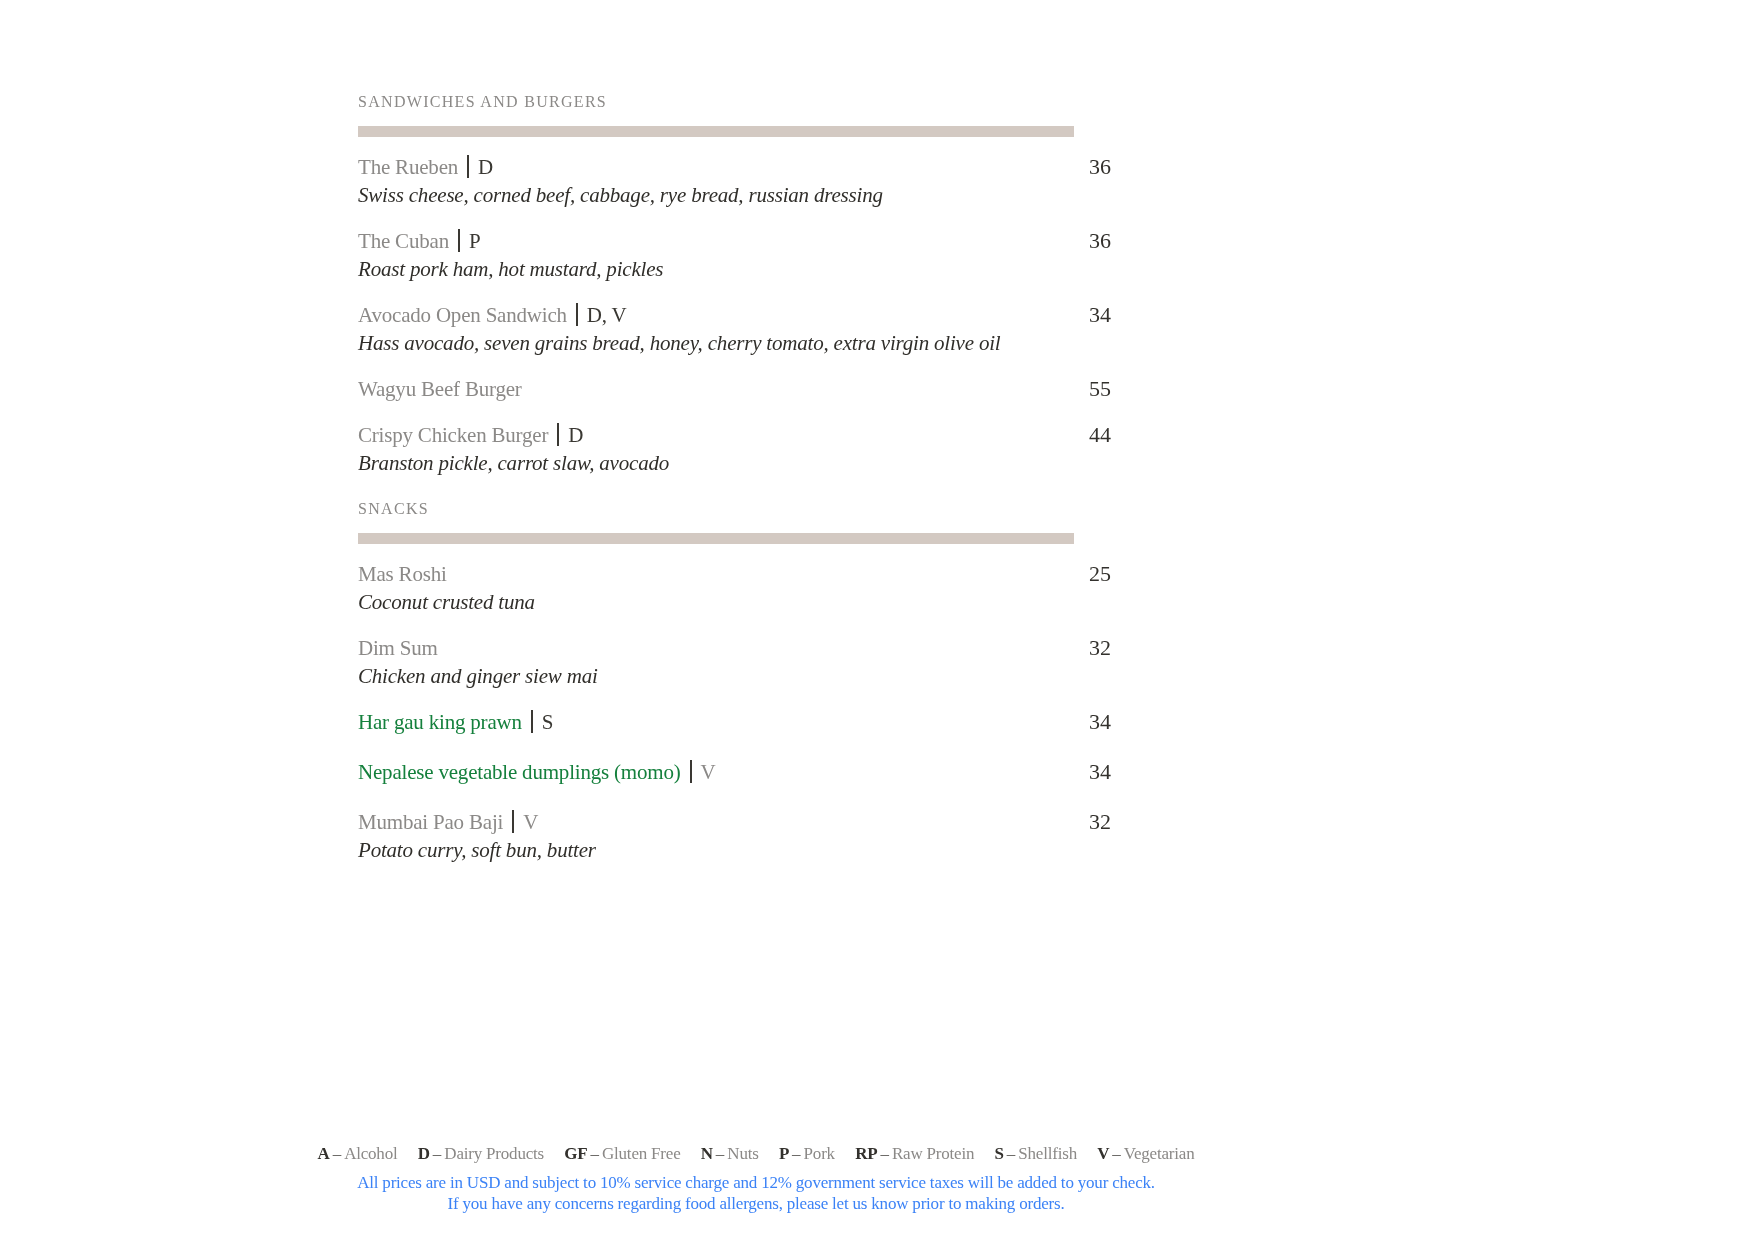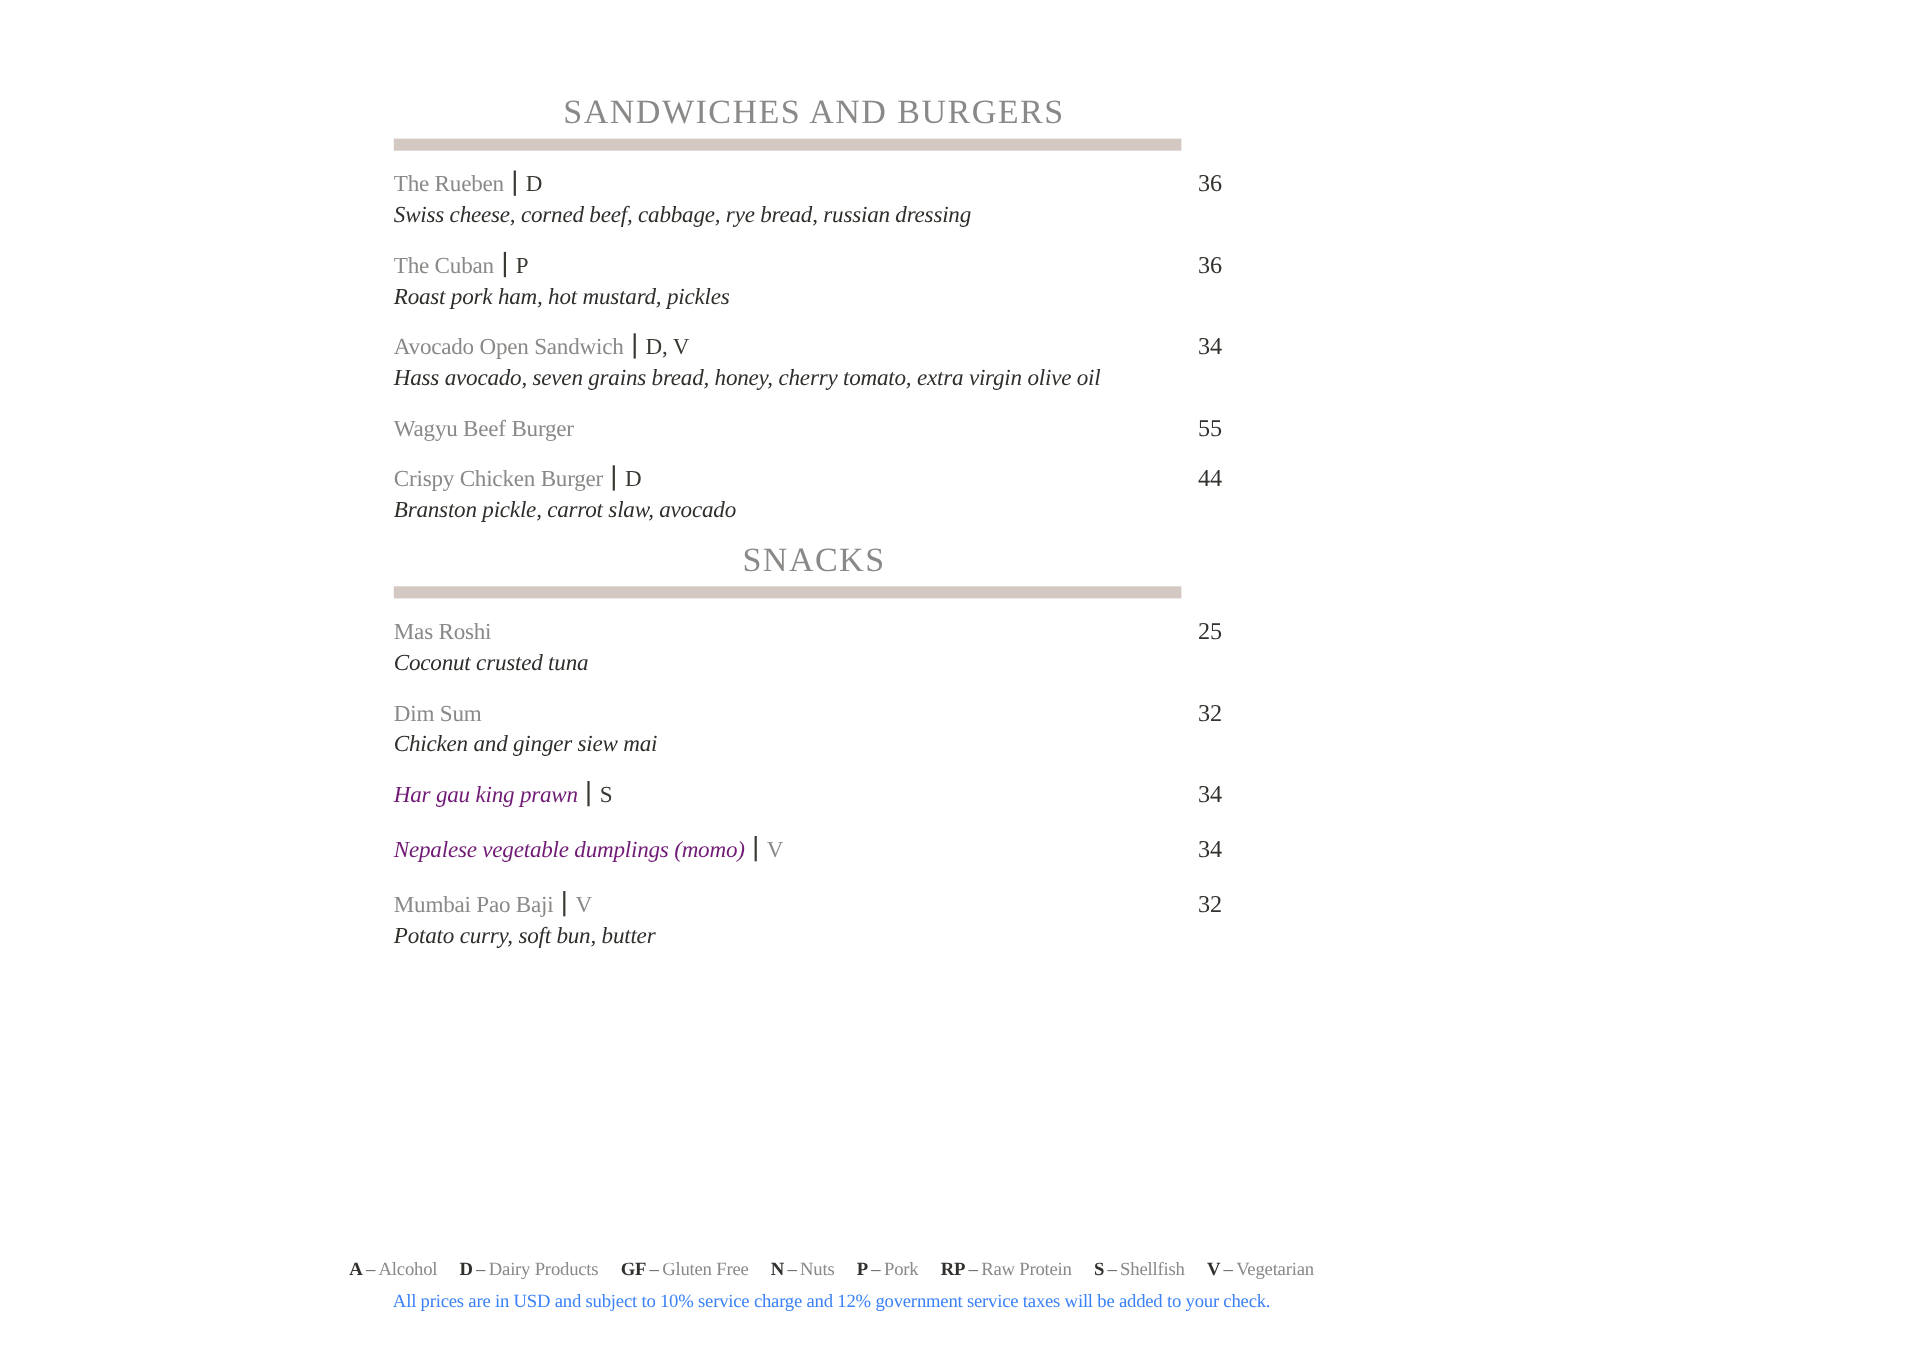--- a/index.html
+++ b/index.html
@@ -12,27 +12,26 @@
     color: #33312d;
     overflow: hidden;
   }
   .content {
     position: absolute;
     left: 358px;
     top: 88px;
     width: 764px;
   }
   .section-title {
-    font-size: 31px;
+    font-size: 16px;
     line-height: 28px;
     font-weight: 400;
     color: #8b8987;
     letter-spacing: 1.3px;
     margin: 0 0 10px 0;
-    text-align: center;
   }
   .divider {
     width: 716px;
     height: 11px;
     background: #d3c9c2;
     margin: 0 0 16px 0;
   }
   .section.snacks { margin-top: 12px; }
   .item {
     display: flex;
@@ -41,21 +40,21 @@
   }
   .item.no-desc { margin-bottom: 22px; }
   .item-main { flex: 1; min-width: 0; }
   .item-name-line {
     font-size: 21px;
     line-height: 28px;
     letter-spacing: -0.2px;
     color: #8b8987;
     white-space: nowrap;
   }
-  .item-name-line .name-dark { color: #701a75; font-style: italic; }
+  .item-name-line .name-dark { color: #15803d; }
   .sep {
     display: inline-block;
     width: 2px;
     height: 23px;
     background: #3a3833;
     vertical-align: -4px;
     margin: 0 9px;
   }
   .codes { color: #3a3833; }
   .codes.muted { color: #8b8987; }
@@ -197,14 +196,15 @@
       <span class="legend-entry"><span class="legend-code">A</span><span class="legend-dash">–</span><span class="legend-label">Alcohol</span></span>
       <span class="legend-entry"><span class="legend-code">D</span><span class="legend-dash">–</span><span class="legend-label">Dairy Products</span></span>
       <span class="legend-entry"><span class="legend-code">GF</span><span class="legend-dash">–</span><span class="legend-label">Gluten Free</span></span>
       <span class="legend-entry"><span class="legend-code">N</span><span class="legend-dash">–</span><span class="legend-label">Nuts</span></span>
       <span class="legend-entry"><span class="legend-code">P</span><span class="legend-dash">–</span><span class="legend-label">Pork</span></span>
       <span class="legend-entry"><span class="legend-code">RP</span><span class="legend-dash">–</span><span class="legend-label">Raw Protein</span></span>
       <span class="legend-entry"><span class="legend-code">S</span><span class="legend-dash">–</span><span class="legend-label">Shellfish</span></span>
       <span class="legend-entry"><span class="legend-code">V</span><span class="legend-dash">–</span><span class="legend-label">Vegetarian</span></span>
     </div>
     <div class="notes">All prices are in USD and subject to 10% service charge and 12% government service taxes will be added to your check.</div>
+    <div class="notes">If you have any concerns regarding food allergens, please let us know prior to making orders.</div>
   </div>
 </div>
 
 </body></html>

